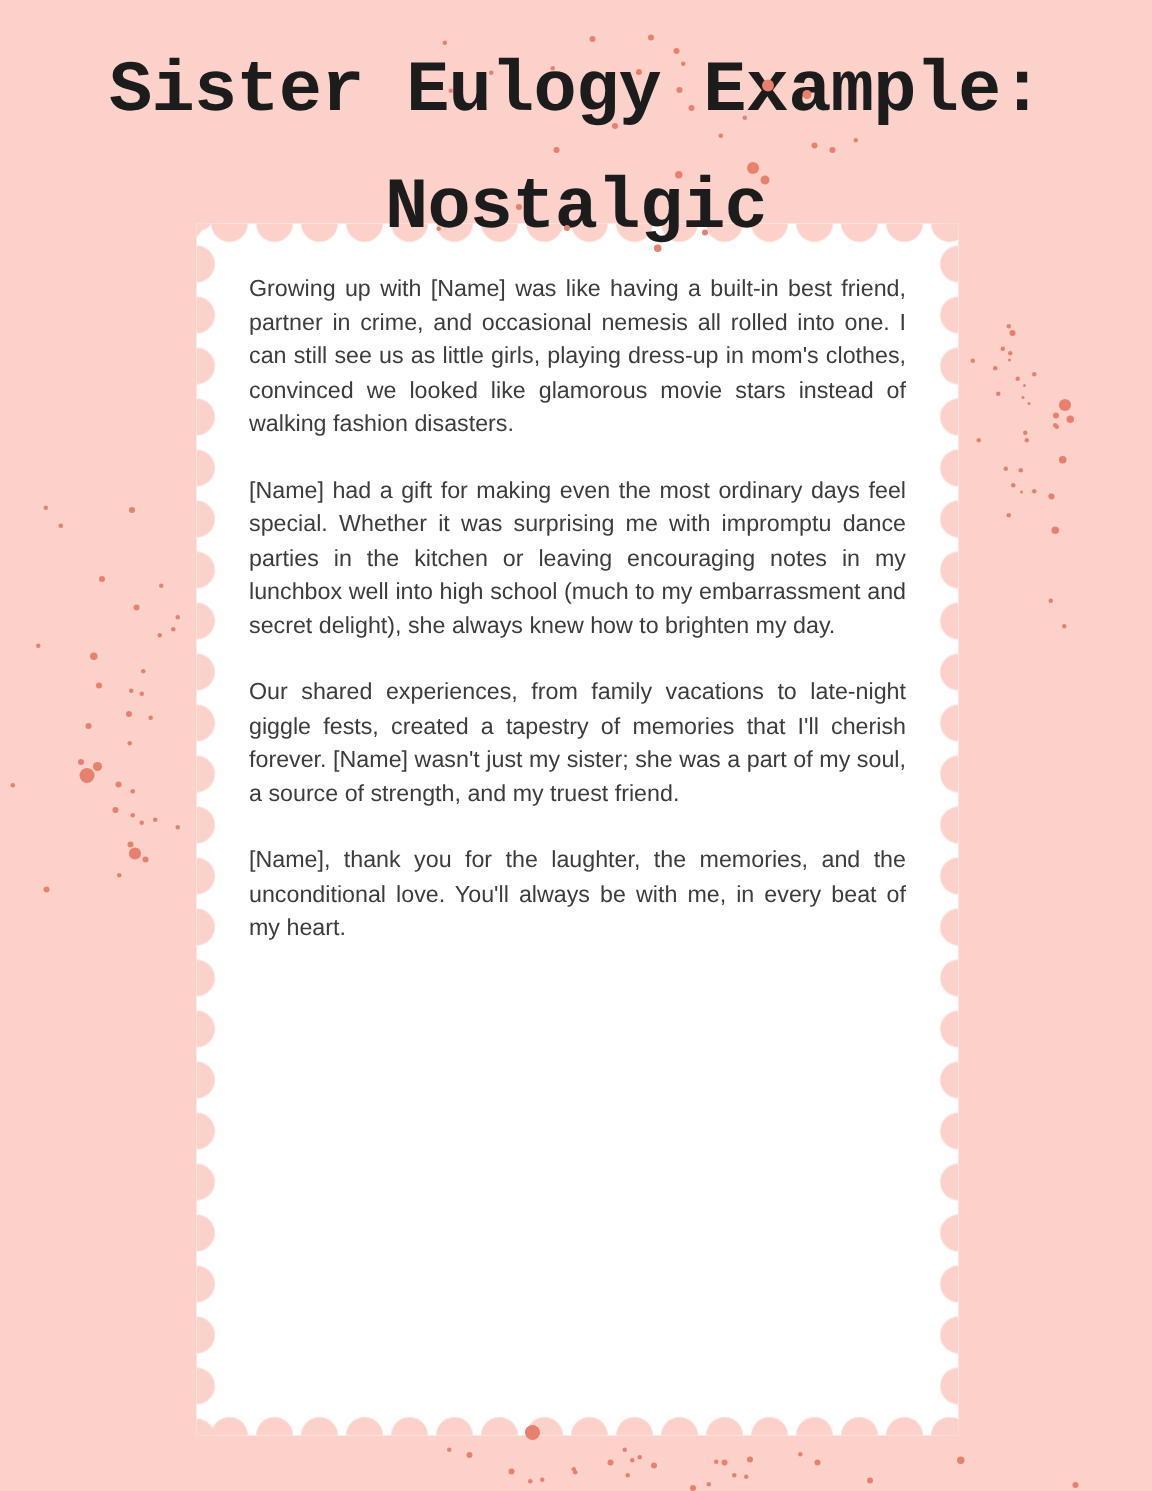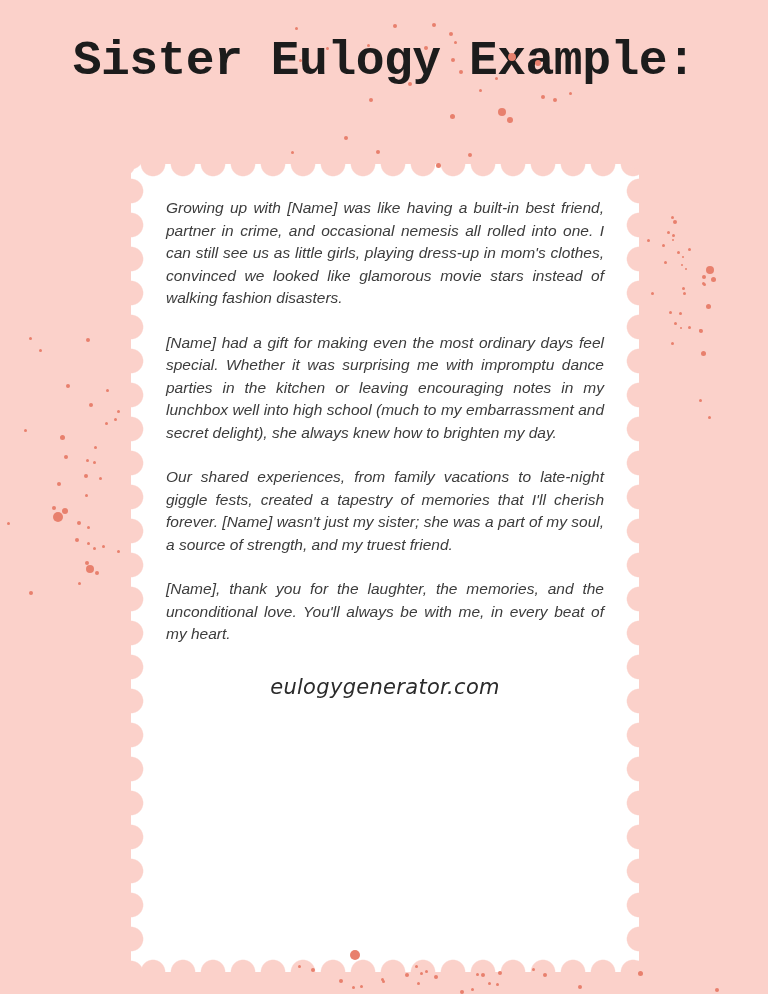--- a/index.html
+++ b/index.html
@@ -35,27 +35,26 @@
     font-size: 48px;
     line-height: 78px;
     letter-spacing: -0.5px;
     color: var(--title-text);
     z-index: 2;
   }
   
   .card {
     position: absolute;
     left: 131px;
-    top: 164px;
+    top: 149px;
     width: 508px;
     height: 808px;
     background: var(--card);
     padding: 33px 35px 0;
     z-index: 1;
-    font-style: italic;
   }
   .edge { position: absolute; pointer-events: none; z-index: 3; }
   .edge.top {
     left: 0; right: 0; top: 0; height: 13px;
     background-image: radial-gradient(13px at 50% 0, var(--background) 0 11.6px, rgba(0,0,0,0) 12.8px);
     background-size: 30px 13px;
     background-repeat: repeat-x;
     background-position: 7px 0;
   }
   .edge.bottom {
@@ -110,36 +109,36 @@
     background: var(--splatter);
   }
 </style>
 </head>
 <body>
 
 <div class="stage">
 
   <h1 class="title">
     <div>Sister Eulogy Example:</div>
+    <div>Nostalgic</div>
   </h1>
 
   <div class="card">
     <div class="edge top"></div>
     <div class="edge bottom"></div>
     <div class="edge left"></div>
     <div class="edge right"></div>
 
     <div class="paragraphs">
         <p>Growing up with [Name] was like having a built-in best friend, partner in crime, and occasional nemesis all rolled into one. I can still see us as little girls, playing dress-up in mom's clothes, convinced we looked like glamorous movie stars instead of walking fashion disasters.</p>
         <p>[Name] had a gift for making even the most ordinary days feel special. Whether it was surprising me with impromptu dance parties in the kitchen or leaving encouraging notes in my lunchbox well into high school (much to my embarrassment and secret delight), she always knew how to brighten my day.</p>
         <p>Our shared experiences, from family vacations to late-night giggle fests, created a tapestry of memories that I'll cherish forever. [Name] wasn't just my sister; she was a part of my soul, a source of strength, and my truest friend.</p>
         <p>[Name], thank you for the laughter, the memories, and the unconditional love. You'll always be with me, in every beat of my heart.</p>
       </div>
 
-    <div class="site-footer">eulogygenerator.com</div>
   </div>
 
   <div class="splatter">
       <span class="dot" style="left: 294.5px; top: 26.5px; height: 3px; width: 3px;"></span>
       <span class="dot" style="left: 393px; top: 24px; height: 4px; width: 4px;"></span>
       <span class="dot" style="left: 432px; top: 23px; height: 4px; width: 4px;"></span>
       <span class="dot" style="left: 449px; top: 32px; height: 4px; width: 4px;"></span>
       <span class="dot" style="left: 453.5px; top: 40.5px; height: 3px; width: 3px;"></span>
       <span class="dot" style="left: 325.5px; top: 46.5px; height: 3px; width: 3px;"></span>
       <span class="dot" style="left: 298.5px; top: 58.5px; height: 3px; width: 3px;"></span>

